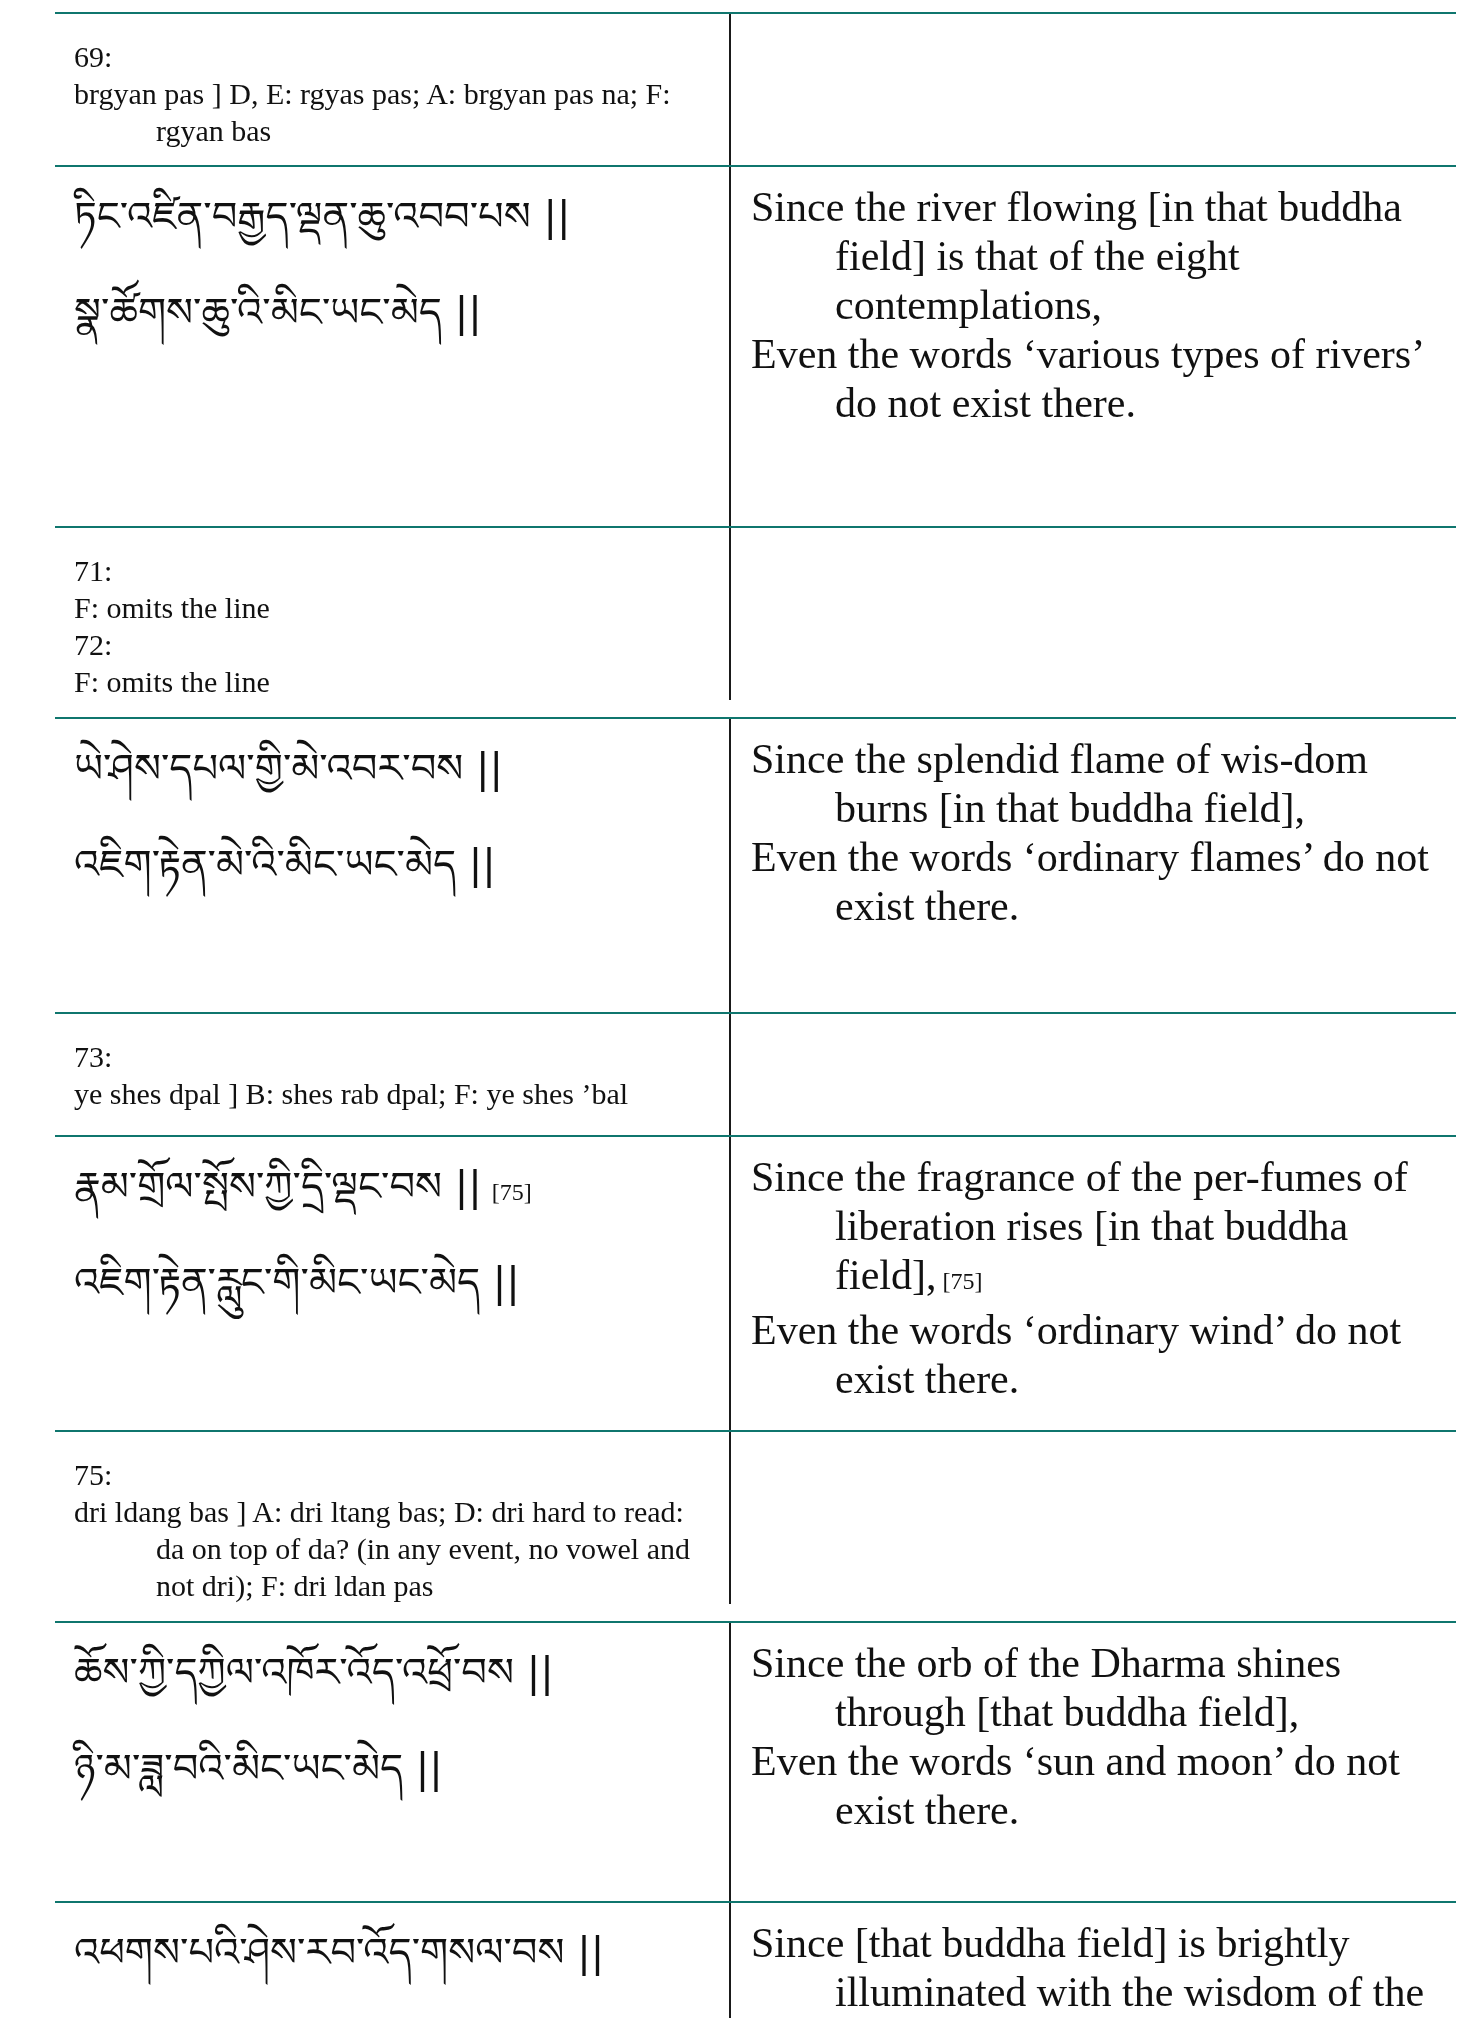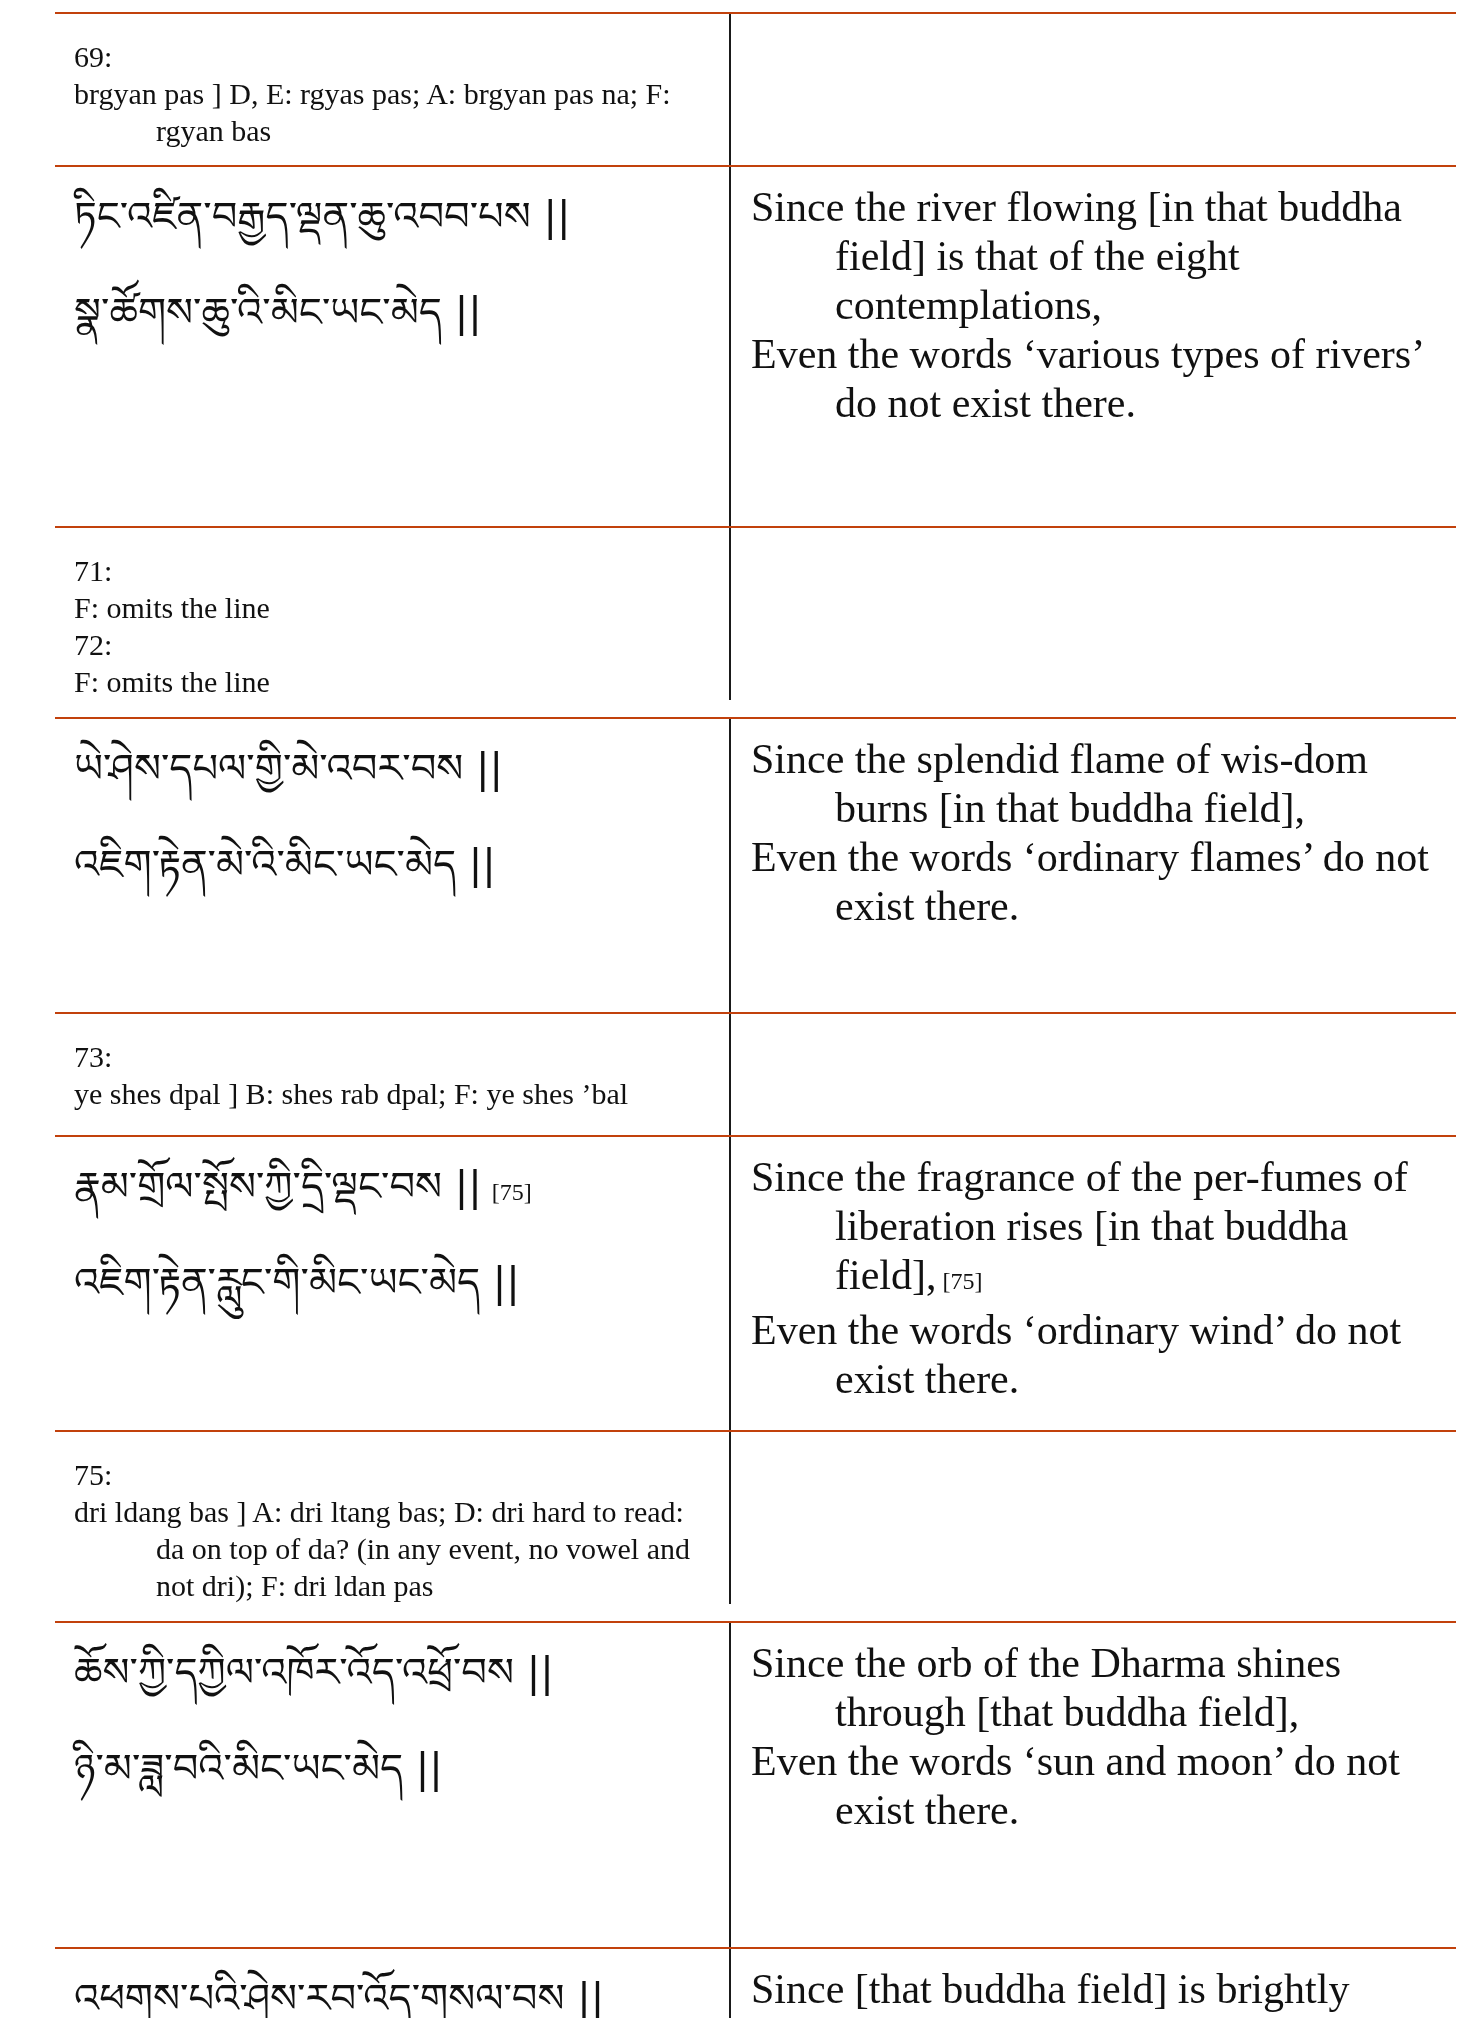--- a/index.html
+++ b/index.html
@@ -16,21 +16,21 @@
     color: #111111;
   }
   .page {
     position: absolute;
     left: 55px;
     top: 12px;
     width: 1401px;
   }
   .row {
     display: flex;
-    border-top: 2px solid #c2410c;
+    border-top: 2px solid #0f766e;
     box-sizing: border-box;
   }
   .cell {
     box-sizing: border-box;
   }
   .cell-left {
     width: 676px;
     border-right: 2px solid #1a1a1a;
     padding-left: 19px;
     padding-right: 14px;
@@ -152,21 +152,21 @@
   </div>
 
   <div class="row note-row" style="height:191px;flex-direction:column;">
     <div class="cell cell-left">
       <span class="note-line">75:</span>
       <span class="note-text">dri ldang bas ] A: dri ltang bas; D: dri hard to read: da on top of da? (in any event, no vowel and not dri); F: dri ldan pas</span>
     </div>
     <div class="cell cell-right"></div>
   </div>
 
-  <div class="row verse-row" style="height:326px;">
+  <div class="row verse-row" style="height:280px;">
     <div class="cell cell-left">
       <span class="tib-line"><span>ཆོས་ཀྱི་དཀྱིལ་འཁོར་འོད་འཕྲོ་བས ||</span></span>
       <span class="tib-line"><span>ཉི་མ་ཟླ་བའི་མིང་ཡང་མེད ||</span></span>
     </div>
     <div class="cell cell-right">
       <span class="eng-line">Since the orb of the Dharma shines through [that buddha field],</span>
       <span class="eng-line">Even the words ‘sun and moon’ do not exist there.</span>
     </div>
   </div>
 

